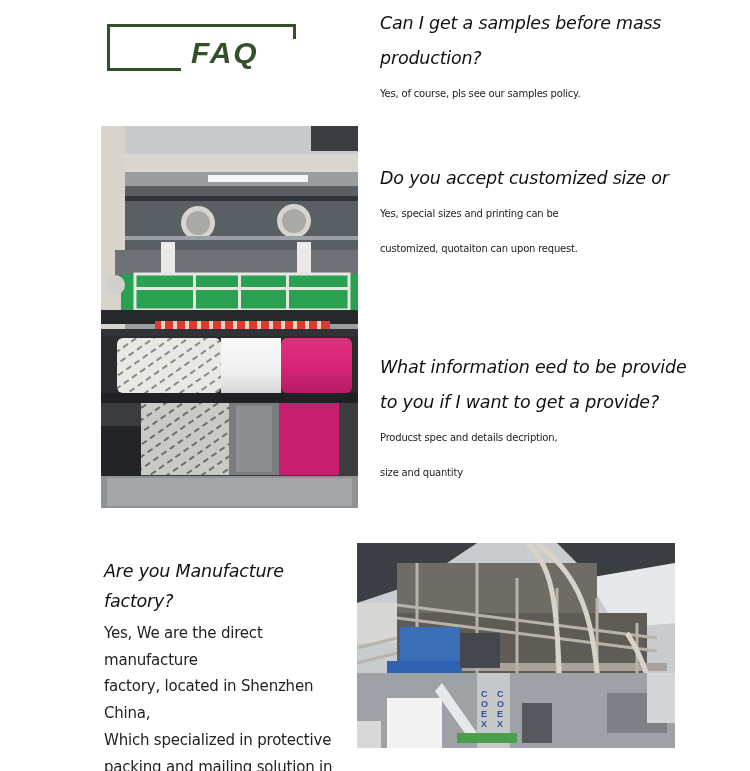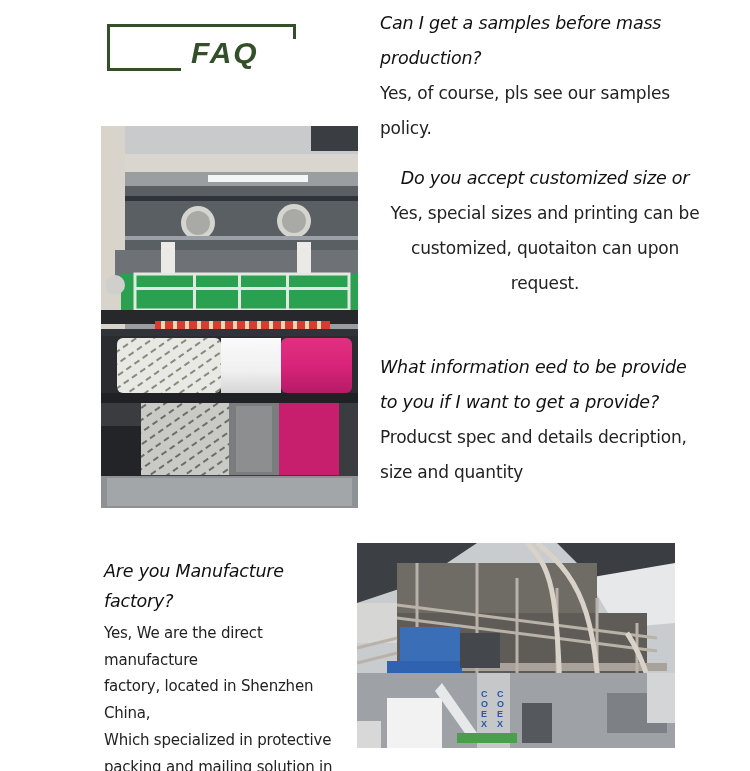--- a/index.html
+++ b/index.html
@@ -9,24 +9,24 @@
 
   
   .faq-frame-top { left:107px; top:24px; width:189px; height:3px; background:#34502b; }
   .faq-frame-left { left:107px; top:24px; width:3px; height:47px; background:#34502b; }
   .faq-frame-bottom { left:107px; top:68px; width:74px; height:3px; background:#34502b; }
   .faq-frame-right { left:293px; top:24px; width:3px; height:15px; background:#34502b; }
   .faq-text { left:191px; top:38px; font-family:"Liberation Sans", sans-serif; font-weight:bold;
               font-style:italic; font-size:30px; color:#34502b; letter-spacing:2px; line-height:1; }
 
   .q { font-size:17.5px; line-height:35px; color:#111; font-weight:500; letter-spacing:-0.2px;font-style:italic; }
-  .a { font-size:17px; line-height:35px; color:#222; letter-spacing:-0.2px; }
+  .a { font-size:10px; line-height:35px; color:#222; letter-spacing:-0.2px; }
 
   .qa1 { left:380px; top:6px; width:330px; }
-  .qa2 { left:380px; top:161px; width:330px;text-align:center; }
+  .qa2 { left:380px; top:161px; width:330px; }
   .qa3 { left:380px; top:350px; width:330px; }
   .qa4 { left:104px; top:556px; width:250px; }
   .qa4 .a { font-size:15px; line-height:26.7px; }
   .qa4 .q { line-height:30px; margin-bottom:4px; }
 
   
   .photo1 { left:101px; top:126px; width:257px; height:382px; overflow:hidden;
             background:#9a9ea0; }
   .photo2 { left:357px; top:543px; width:318px; height:205px; overflow:hidden;
             background:#b9bcbe; }

